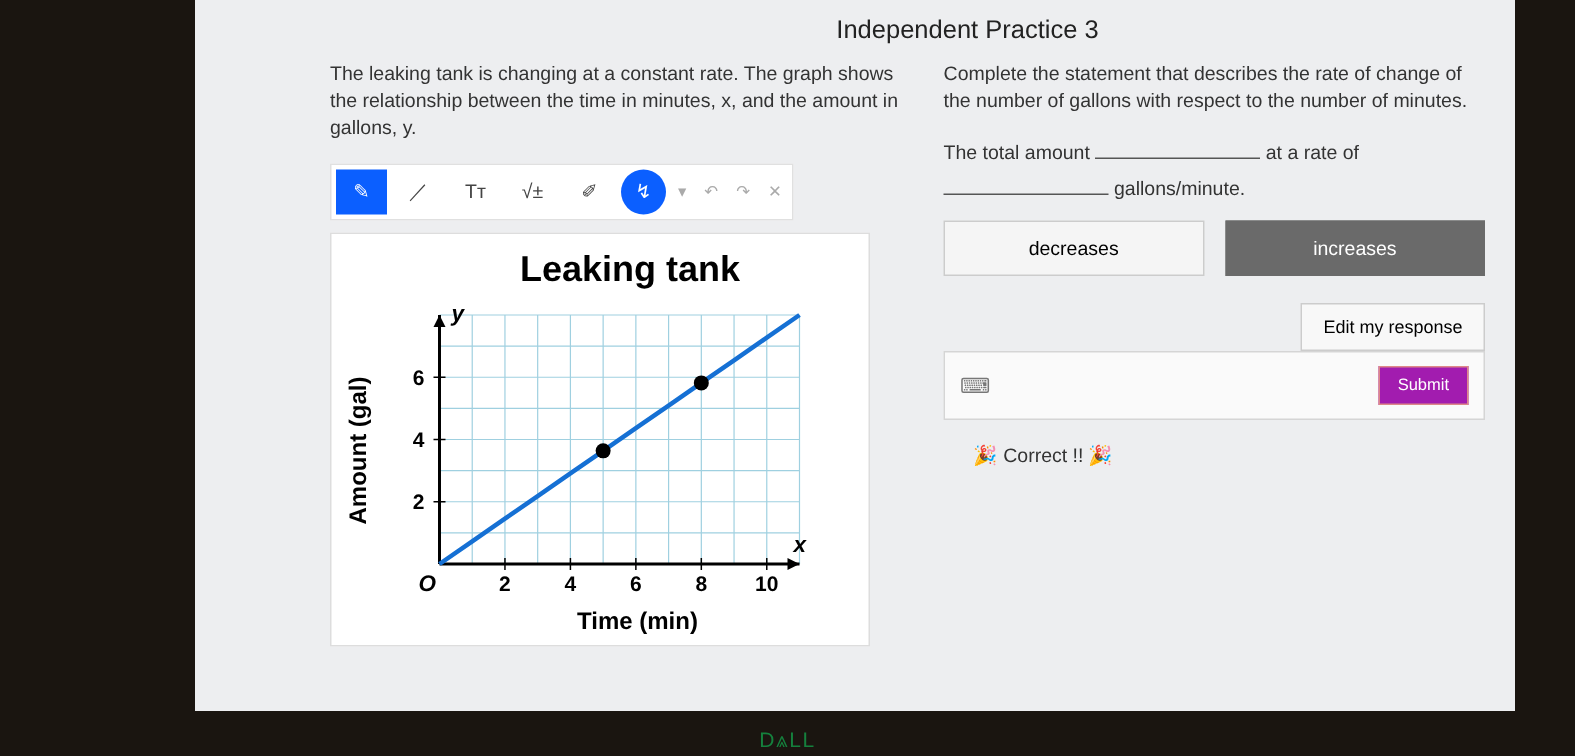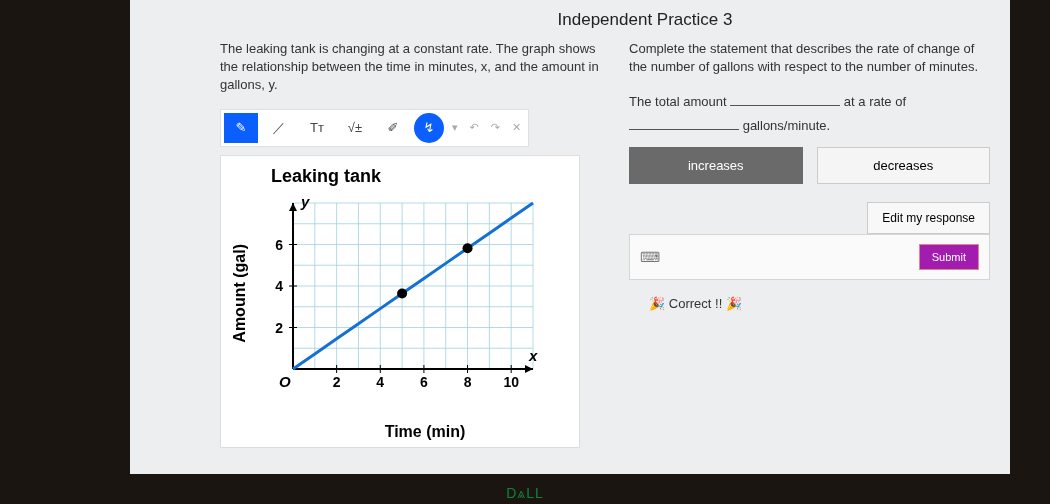--- a/index.html
+++ b/index.html
@@ -64,41 +64,40 @@
   .tb-btn.round { border-radius: 50%; width: 30px; height: 30px; background:#0b5fff; color:#fff;}
   .tb-sep { color: #aaa; font-size: 11px; padding: 0 4px;}
   .chart-area {
     background: #fff;
     border: 1px solid #ddd;
     padding: 6px 10px 6px 10px;
     width: 360px;
   }
   .chart-title {
     font-weight: bold;
-    font-size: 18px;
-    text-align: left;
+    font-size: 24px;
+    text-align: center;
     margin: 4px 0 2px 40px;
   }
   .chart-wrap {
     display: flex;
     align-items: center;
   }
   .ylabel {
     writing-mode: vertical-rl;
     transform: rotate(180deg);
     font-weight: bold;
     font-size: 16px;
     margin-right: 4px;
   }
   .xlabel {
     font-weight: bold;
     font-size: 16px;
     text-align: center;
     margin-left: 50px;
-    margin-top: 24px;
   }
   .fill {
     font-size: 13px;
     color: #333;
     line-height: 1.8;
   }
   .blank {
     display: inline-block;
     border-bottom: 1px solid #555;
     min-width: 110px;
@@ -248,22 +247,22 @@
 
       <div class="fill">
         <span>The total amount</span>
         <span class="blank"></span>
         <span>at a rate of</span><br>
         <span class="blank"></span>
         <span>gallons/minute.</span>
       </div>
 
       <div class="btn-row">
+        <div class="choice">decreases</div>
         <div class="choice sel">increases</div>
-        <div class="choice">decreases</div>
       </div>
 
       <div class="edit-btn">Edit my response</div>
 
       <div class="answer-box">
         <span class="kb-icon">⌨</span>
         <span class="submit">Submit</span>
       </div>
 
       <div class="correct">🎉 Correct !! 🎉</div>

